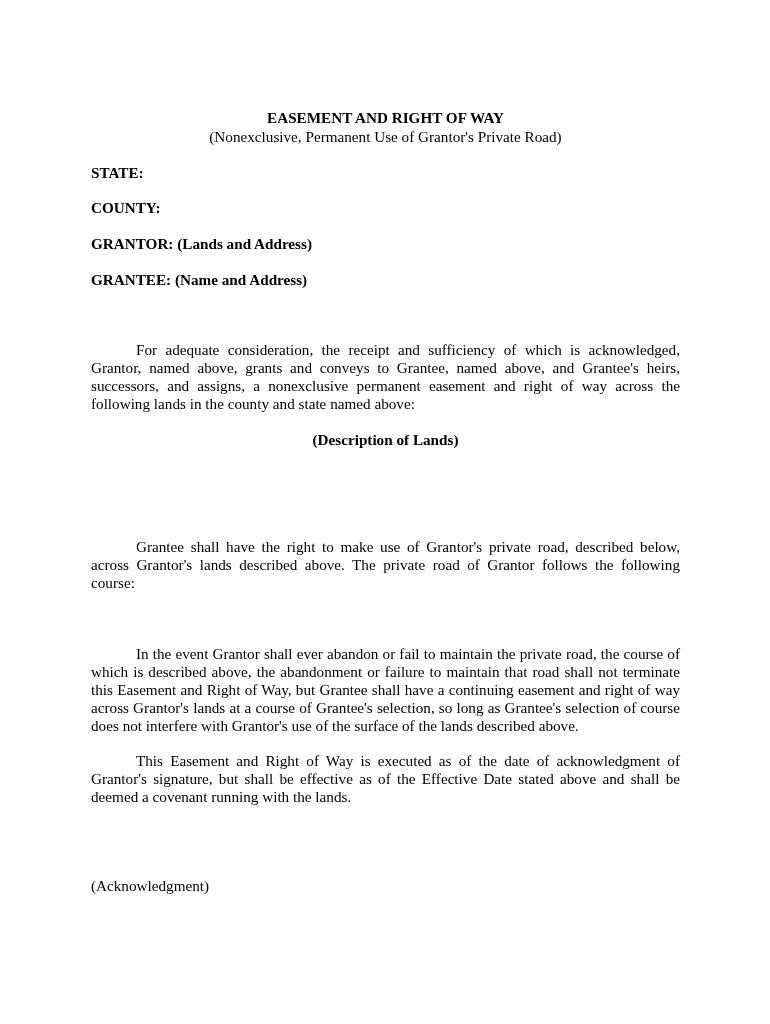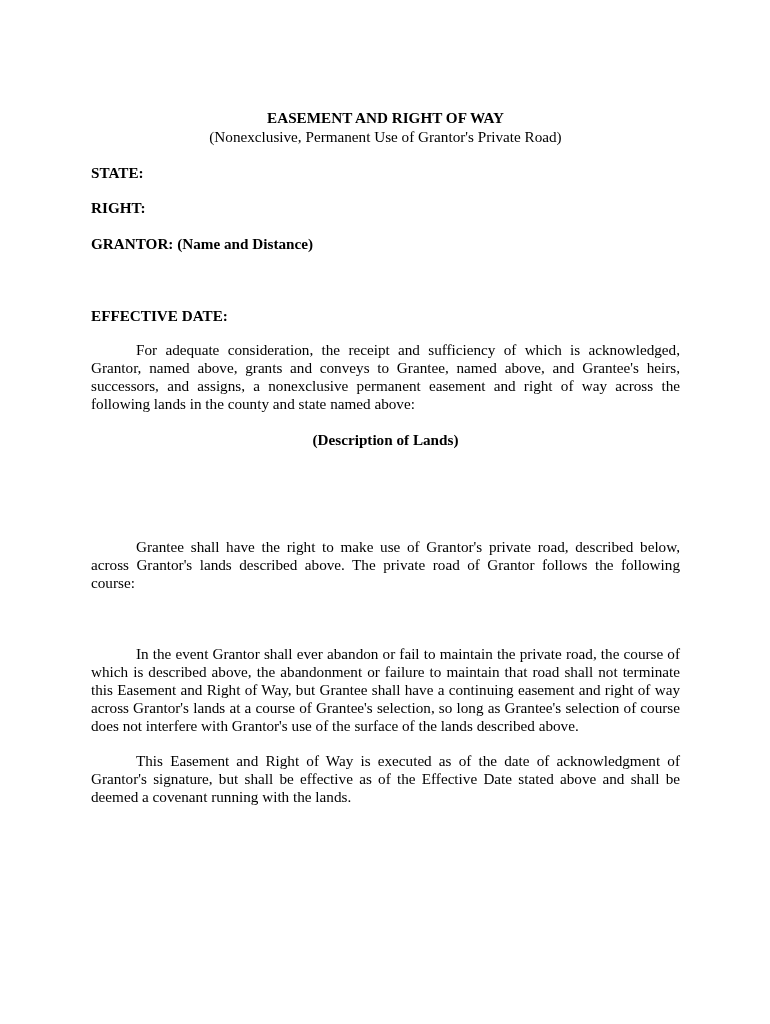--- a/index.html
+++ b/index.html
@@ -12,30 +12,31 @@
   .just { text-align: justify; text-indent: 45px; }
 </style>
 </head>
 <body>
 
 <div class="page">
   <p class="blk center bold" style="top:93px;">EASEMENT AND RIGHT OF WAY</p>
   <p class="blk center" style="top:112px;">(Nonexclusive, Permanent Use of Grantor's Private Road)</p>
 
   <p class="blk bold" style="top:148px;">STATE:</p>
-  <p class="blk bold" style="top:183px;">RIGHT:</p>
-  <p class="blk bold" style="top:219px;">GRANTOR:  (Name and Distance)</p>
-  <p class="blk bold" style="top:291px;">EFFECTIVE DATE:</p>
+  <p class="blk bold" style="top:183px;">COUNTY:</p>
+  <p class="blk bold" style="top:219px;">GRANTOR:  (Lands and Address)</p>
+  <p class="blk bold" style="top:255px;">GRANTEE:  (Name and Address)</p>
 
   <p class="blk just" style="top:325px;">For adequate consideration, the receipt and sufficiency of which is acknowledged, Grantor, named above, grants and conveys to Grantee, named above, and Grantee's heirs, successors, and assigns, a nonexclusive permanent easement and right of way across the following lands in the county and state named above:</p>
 
   <p class="blk center bold" style="top:415px;font-family:Liberation Serif, serif;">(Description of Lands)</p>
 
 
   <p class="blk just" style="top:522px;">Grantee shall have the right to make use of Grantor's private road, described below, across Grantor's lands described above.  The private road of Grantor follows the following course:</p>
 
 
   <p class="blk just" style="top:629px;">In the event Grantor shall ever abandon or fail to maintain the private road, the course of which is described above, the abandonment or failure to maintain that road shall not terminate this Easement and Right of Way, but Grantee shall have a continuing easement and right of way across Grantor's lands at a course of Grantee's selection, so long as Grantee's selection of course does not interfere with Grantor's use of the surface of the lands described above.</p>
 
   <p class="blk just" style="top:736px;">This Easement and Right of Way is executed as of the date of acknowledgment of Grantor's signature, but shall be effective as of the Effective Date stated above and shall be deemed a covenant running with the lands.</p>
 
 
+  <p class="blk" style="top:861px;">(Acknowledgment)</p>
 </div>
 
 </body></html>

